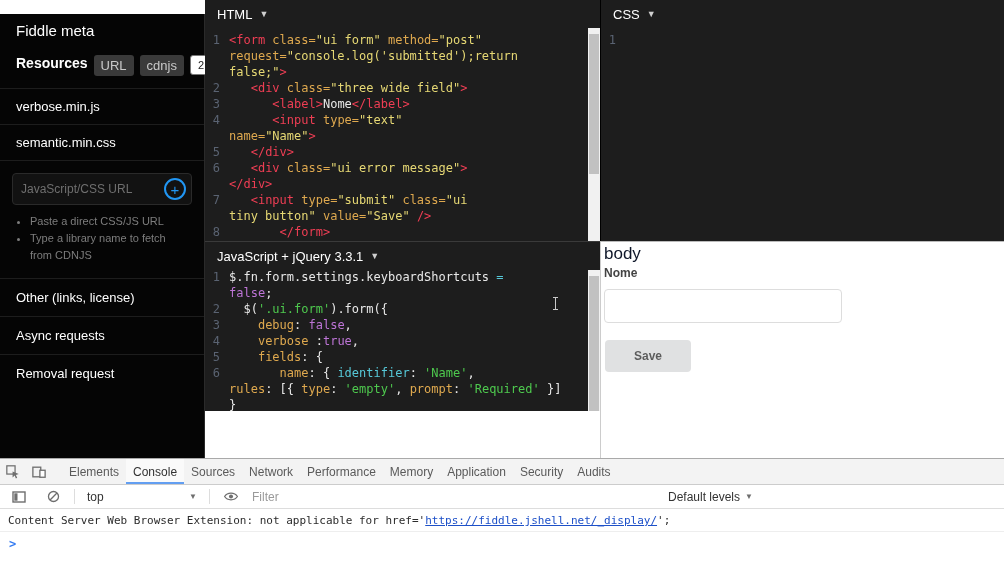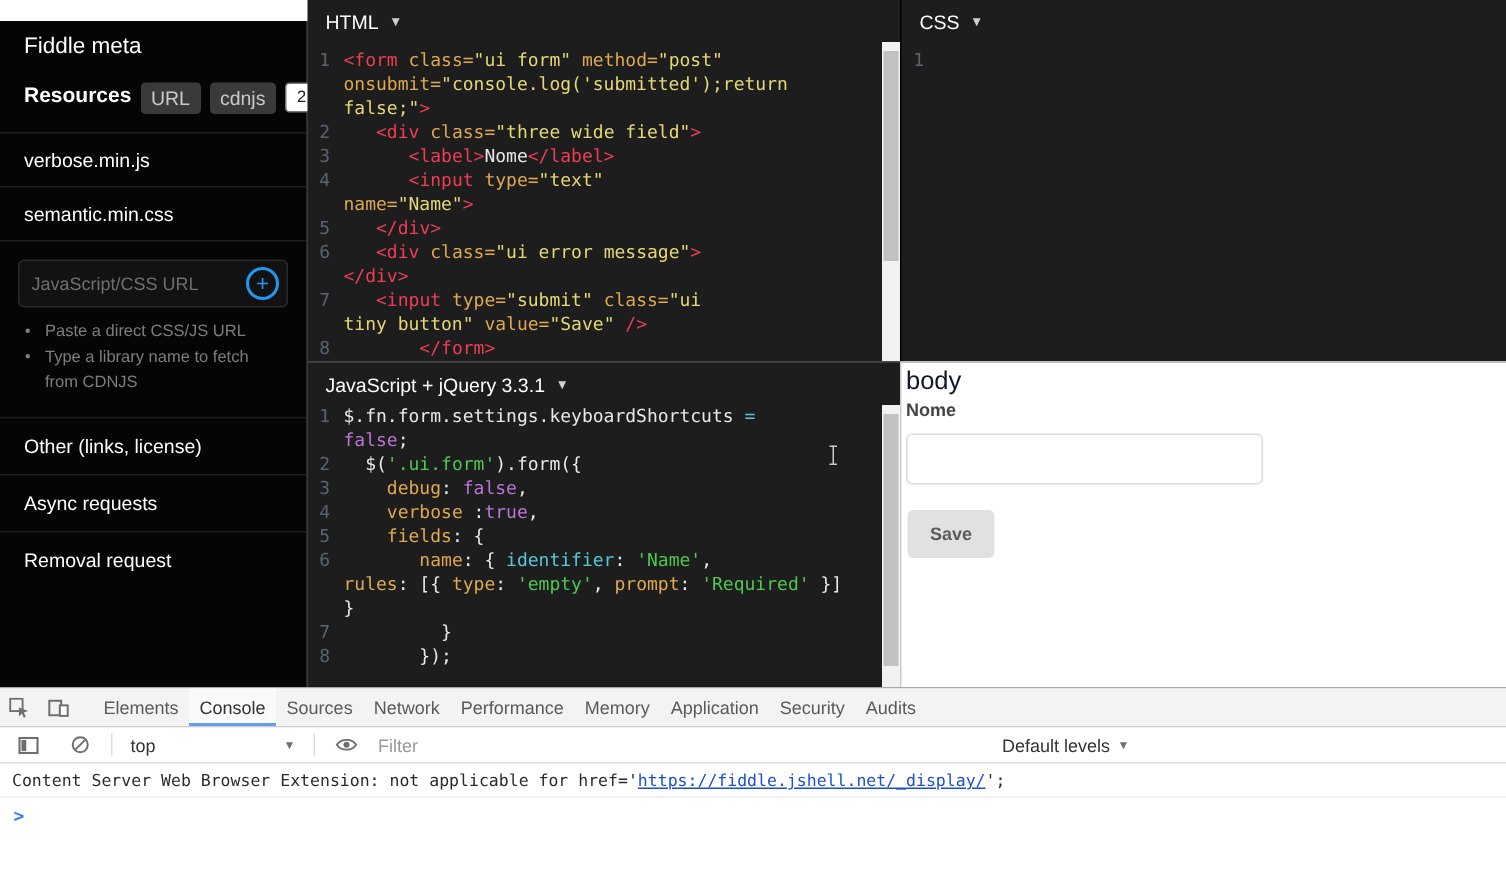--- a/index.html
+++ b/index.html
@@ -29,21 +29,21 @@
   .plus-btn { flex:none; width:22px; height:22px; border:2px solid #2196f3; border-radius:50%;
     color:#2196f3; display:flex; align-items:center; justify-content:center;
     font-size:15px; line-height:1; cursor:pointer; }
   .hints { margin:4px 16px 14px 30px; color:#7d7d7d; font-size:11px; line-height:1.55; }
   .side-link { padding:11px 16px; font-size:13px; border-top:1px solid #1d1d1d; cursor:pointer; }
 
   
   .panel { position:absolute; background:#1d1d1d; color:#ddd; overflow:hidden; }
   .panel-html { left:205px; top:0;    width:395px; height:241px; }
   .panel-css  { left:600px; top:0;    width:404px; height:241px; border-left:1px solid #000; }
-  .panel-js   { left:205px; top:241px; width:395px; height:217px; border-top:1px solid #3a3a3a; }
+  .panel-js   { left:205px; top:241px; width:395px; height:170px; border-top:1px solid #3a3a3a; }
   .panel-header { height:28px; display:flex; align-items:center; gap:7px;
     padding:0 12px; font-size:13px; color:#fff; }
   .caret { font-size:9px; color:#cfcfcf; }
   .code-area { font-family:"DejaVu Sans Mono", monospace; font-size:12px;
     line-height:16px; padding-top:4px; }
   .panel-js .code-area { margin-top:-5px; }
   .code-row { display:flex; }
   .gutter { flex:none; width:24px; text-align:right; padding-right:9px; color:#5a6372; }
   .code-text { white-space:pre; }
   .tk-t { color:#ef3e54; }   
@@ -64,21 +64,21 @@
 
   
   .result { position:absolute; left:600px; top:241px; width:404px; height:217px;
     background:#fff; color:#000; border-top:1px solid #bbb; border-left:1px solid #ccc; padding:2px 0 0 3px; }
   .body-label { font-size:17px; color:#0f172a; }
   .field-label { font-weight:bold; font-size:12px; color:#444; margin-top:2px; }
   .text-input { margin-top:9px; width:238px; height:34px; border:1px solid #ddd;
     border-radius:4px; padding:0 10px; font-size:13px; outline:none; font-family:inherit; }
   .save-btn { display:block; margin-top:17px; margin-left:1px; background:#e0e1e2;
     color:rgba(0,0,0,0.6); font-weight:bold; font-size:12px; border:none;
-    border-radius:4px; padding:9px 15px; cursor:pointer; font-family:inherit; }
+    border-radius:4px; padding:9px 29px; cursor:pointer; font-family:inherit; }
 
   
   .devtools { position:absolute; left:0; top:458px; width:1004px; height:127px;
     background:#fff; border-top:1px solid #a9a9a9; }
   .dt-tabbar { height:26px; background:#f3f3f3; border-bottom:1px solid #ccc;
     display:flex; align-items:stretch; }
   .dt-iconbtn { width:26px; display:flex; align-items:center; justify-content:center; cursor:pointer; }
   .dt-gap { width:10px; }
   .dt-tab { padding:0 7px; font-size:12px; color:#5a5a5a; display:flex; align-items:center; cursor:pointer; }
   .dt-tab.active { color:#333; box-shadow:inset 0 -2px 0 #629ef1; background:#fafafa; }
@@ -132,21 +132,21 @@
     <span>HTML</span>
     <span class="caret">▼</span>
   </div>
   <div class="code-area">
       <div class="code-row">
         <span class="gutter">1</span>
         <span class="code-text"><span class="tk-t">&lt;form </span><span class="tk-a">class=</span><span class="tk-v">"ui form"</span><span class="tk-x"> </span><span class="tk-a">method=</span><span class="tk-v">"post"</span></span>
       </div>
       <div class="code-row">
         <span class="gutter"></span>
-        <span class="code-text"><span class="tk-a">onsubmit=</span><span class="tk-v">"console.log('submitted');return</span></span>
+        <span class="code-text"><span class="tk-a">request=</span><span class="tk-v">"console.log('submitted');return</span></span>
       </div>
       <div class="code-row">
         <span class="gutter"></span>
         <span class="code-text"><span class="tk-v">false;"</span><span class="tk-t">&gt;</span></span>
       </div>
       <div class="code-row">
         <span class="gutter">2</span>
         <span class="code-text"><span class="tk-x">   </span><span class="tk-t">&lt;div </span><span class="tk-a">class=</span><span class="tk-v">"three wide field"</span><span class="tk-t">&gt;</span></span>
       </div>
       <div class="code-row">

